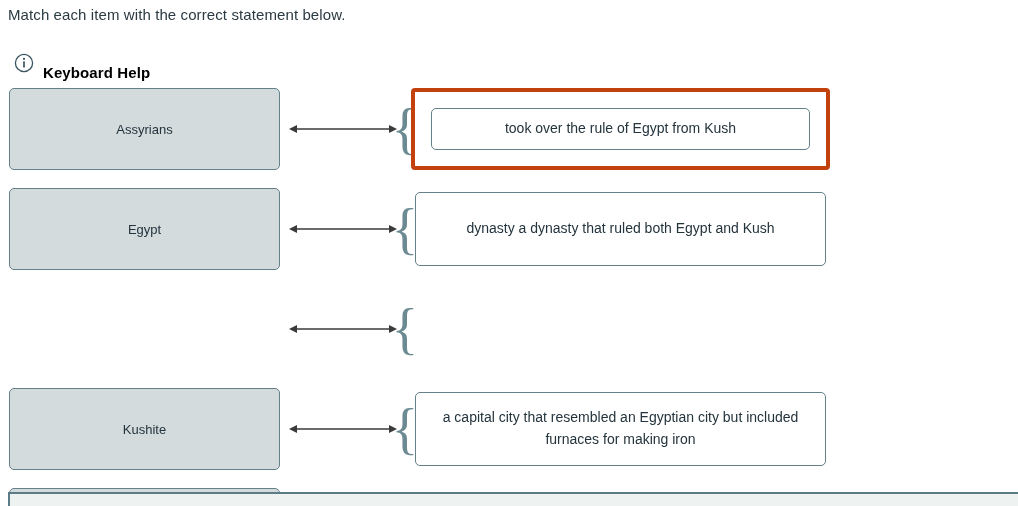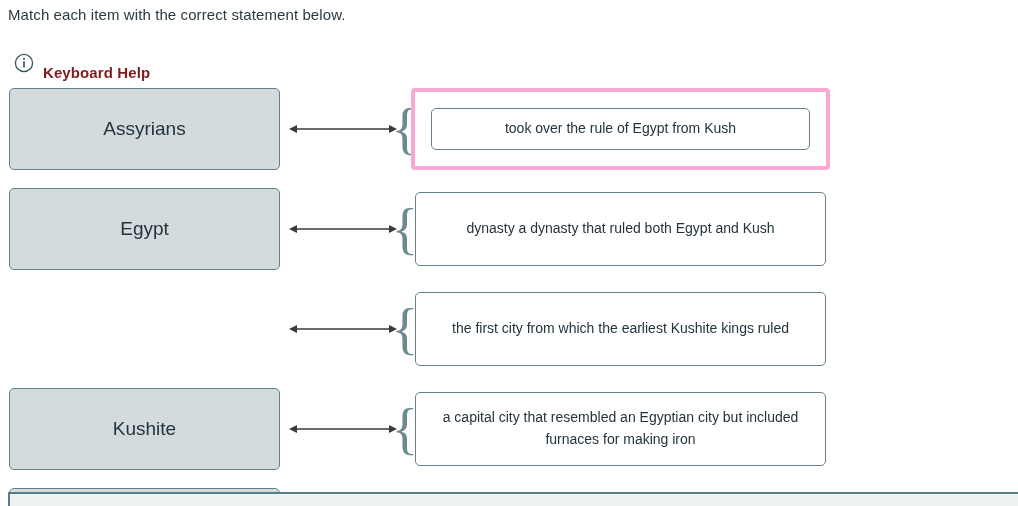--- a/index.html
+++ b/index.html
@@ -36,21 +36,21 @@
     cursor: pointer;
   }
   .kbd-help .info-icon {
     width: 20px;
     height: 20px;
     display: block;
   }
   .kbd-help .kbd-label {
     font-size: 15px;
     font-weight: bold;
-    color: #7f1d1d;
+    color: #000000;
     letter-spacing: 0.1px;
     margin-top: 20px;
   }
 
   .match-grid {
     position: absolute;
     left: 0;
     top: 88px;
     width: 1018px;
   }
@@ -69,21 +69,21 @@
     height: 82px;
     background: #d3dbdd;
     border: 1px solid #64818a;
     border-radius: 5px;
     display: flex;
     align-items: center;
     justify-content: center;
     cursor: pointer;
   }
   .item-box .item-label {
-    font-size: 19px;
+    font-size: 13px;
     color: #24343d;
     text-align: center;
     padding: 0 10px;
   }
 
   .connector {
     position: absolute;
     left: 289px;
     top: 0;
     width: 108px;
@@ -114,21 +114,21 @@
     position: absolute;
     left: 411px;
     top: 0;
     width: 419px;
     height: 82px;
     padding: 4px;
     border: 0px solid transparent;
     border-radius: 4px;
   }
   .statement-wrap.focused {
-    border: 4px solid #f9a8d4;
+    border: 4px solid #c2410c;
     padding: 16px;
   }
   .statement-box {
     width: 100%;
     height: 100%;
     background: #ffffff;
     border: 1px solid #64818a;
     border-radius: 5px;
     display: flex;
     align-items: center;
@@ -211,55 +211,50 @@
 
   <div class="match-row">
     <div class="connector">
       <svg width="108" height="14" viewBox="0 0 108 14" aria-hidden="true">
         <line x1="7" y1="7" x2="101" y2="7" stroke="#3a3a3a" stroke-width="1.6"></line>
         <polygon points="0,7 8,3 8,11" fill="#3a3a3a"></polygon>
         <polygon points="108,7 100,3 100,11" fill="#3a3a3a"></polygon>
       </svg>
     </div>
     <div class="brace">{</div>
+  </div>
+
+  <div class="match-row">
+    <div class="item-box">
+      <span class="item-label">Kushite</span>
+    </div>
+    <div class="connector">
+      <svg width="108" height="14" viewBox="0 0 108 14" aria-hidden="true">
+        <line x1="7" y1="7" x2="101" y2="7" stroke="#3a3a3a" stroke-width="1.6"></line>
+        <polygon points="0,7 8,3 8,11" fill="#3a3a3a"></polygon>
+        <polygon points="108,7 100,3 100,11" fill="#3a3a3a"></polygon>
+      </svg>
+    </div>
+    <div class="brace">{</div>
     <div class="statement-wrap">
       <div class="statement-box">
-        <span class="statement-label">the first city from which the earliest Kushite kings ruled</span>
-      </div>
-    </div>
-  </div>
-
-  <div class="match-row">
-    <div class="item-box">
-      <span class="item-label">Kushite</span>
-    </div>
-    <div class="connector">
-      <svg width="108" height="14" viewBox="0 0 108 14" aria-hidden="true">
-        <line x1="7" y1="7" x2="101" y2="7" stroke="#3a3a3a" stroke-width="1.6"></line>
-        <polygon points="0,7 8,3 8,11" fill="#3a3a3a"></polygon>
-        <polygon points="108,7 100,3 100,11" fill="#3a3a3a"></polygon>
-      </svg>
+        <span class="statement-label">a capital city that resembled an Egyptian city but included furnaces for making iron</span>
+      </div>
+    </div>
+  </div>
+
+  <div class="match-row">
+    <div class="item-box">
+      
+    </div>
+    <div class="connector">
+      
     </div>
     <div class="brace">{</div>
     <div class="statement-wrap">
       <div class="statement-box">
-        <span class="statement-label">a capital city that resembled an Egyptian city but included furnaces for making iron</span>
-      </div>
-    </div>
-  </div>
-
-  <div class="match-row">
-    <div class="item-box">
-      
-    </div>
-    <div class="connector">
-      
-    </div>
-    <div class="brace">{</div>
-    <div class="statement-wrap">
-      <div class="statement-box">
         
       </div>
     </div>
   </div>
 </div>
 
 <div class="bottom-bar"></div>
 
 </body></html>

